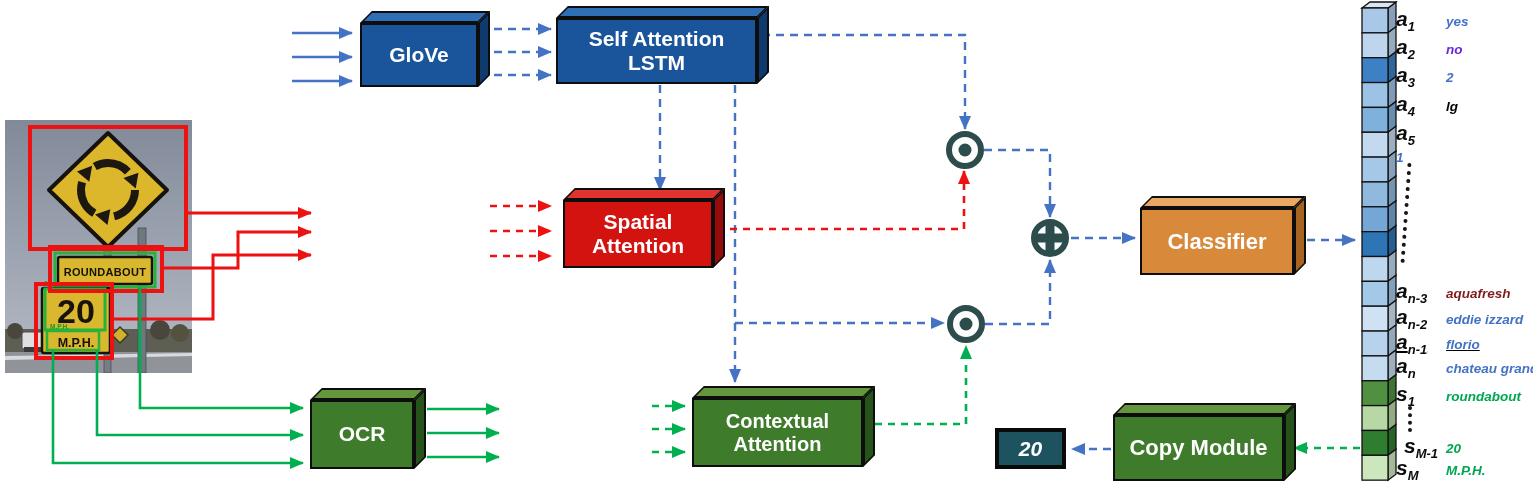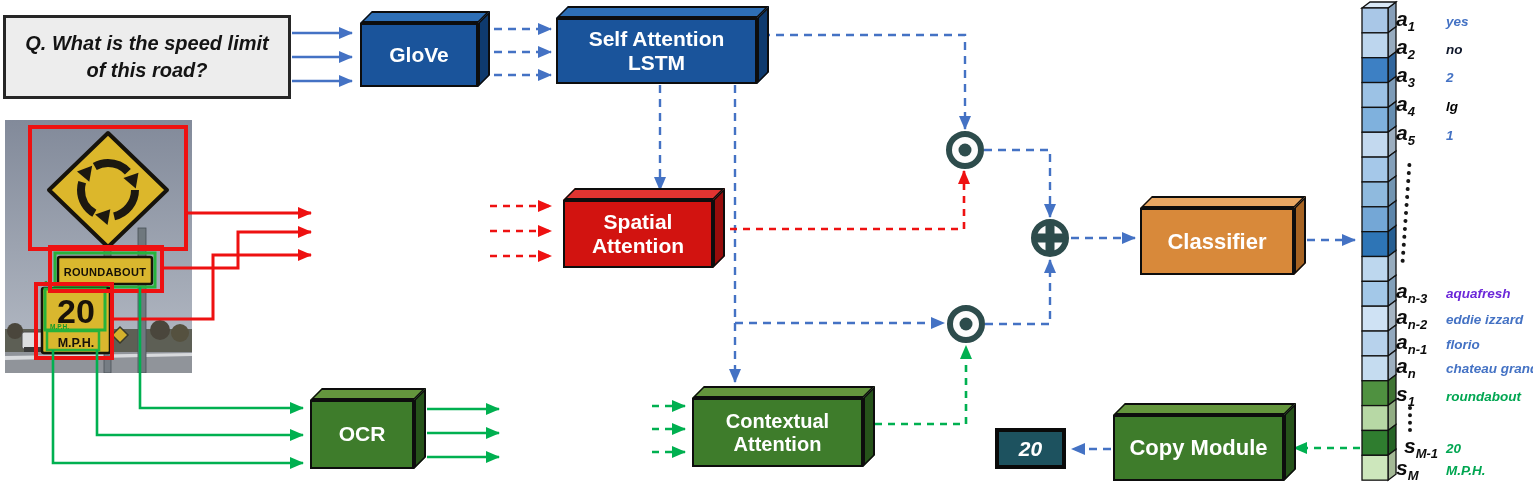--- a/index.html
+++ b/index.html
@@ -195,24 +195,20 @@
         <rect x="1362" y="380.75" width="26" height="24.85" fill="#4f9140" stroke="#111" stroke-width="1.3"></rect>
         <polygon points="1388,405.6 1396,399.6 1396,424.45000000000005 1388,430.45000000000005" fill="rgb(146,173,132)" stroke="#111" stroke-width="1.3"></polygon>
         <rect x="1362" y="405.6" width="26" height="24.85" fill="#b7d8a5" stroke="#111" stroke-width="1.3"></rect>
         <polygon points="1388,430.45000000000005 1396,424.45000000000005 1396,449.30000000000007 1388,455.30000000000007" fill="rgb(38,100,38)" stroke="#111" stroke-width="1.3"></polygon>
         <rect x="1362" y="430.45000000000005" width="26" height="24.85" fill="#2f7d2f" stroke="#111" stroke-width="1.3"></rect>
         <polygon points="1388,455.3 1396,449.3 1396,474.15000000000003 1388,480.15000000000003" fill="rgb(164,185,150)" stroke="#111" stroke-width="1.3"></polygon>
         <rect x="1362" y="455.3" width="26" height="24.85" fill="#cde7bc" stroke="#111" stroke-width="1.3"></rect>
       </g>
   </svg>
 
-  <div id="question-box">
-    <span>Q. What is the speed limit</span>
-    <span>of this road?</span>
-  </div>
 
   <div class="box3d blue" style="left:360px;top:23px;width:118px;height:64px">
     <div class="face topf"></div>
     <div class="face rightf"></div>
     <div class="face front">
       <span>GloVe</span>
     </div>
   </div>
 
   <div class="box3d blue" style="left:556px;top:18px;width:201px;height:66px">
@@ -283,44 +279,44 @@
     <span class="dot"></span>
     </div>
 
   <div id="answer-labels">
       <div class="ans-row" style="top: 6px;">
         <span class="al"><i>a</i><sub>1</sub></span>
         <span class="aw" style="color: rgb(68, 114, 196);">yes</span>
       </div>
       <div class="ans-row" style="top: 34px;">
         <span class="al"><i>a</i><sub>2</sub></span>
-        <span class="aw" style="color: #0f172a;">no</span>
+        <span class="aw" style="color: #6d28d9;">no</span>
       </div>
       <div class="ans-row" style="top: 62px;">
         <span class="al"><i>a</i><sub>3</sub></span>
         <span class="aw" style="color: rgb(68, 114, 196);">2</span>
       </div>
       <div class="ans-row" style="top: 91px;">
         <span class="al"><i>a</i><sub>4</sub></span>
         <span class="aw" style="color: #000000;">lg</span>
       </div>
-      <div class="ans-row" style="top: 120px;">
+      <div class="ans-row" style="top: 120px; flex-direction: column;">
         <span class="al"><i>a</i><sub>5</sub></span>
         <span class="aw" style="color: rgb(68, 114, 196);">1</span>
       </div>
       <div class="dots-v" style="left: 8px; top: 163px; height: 100px; transform: rotate(4deg);"></div>
       <div class="ans-row" style="top: 278px;">
         <span class="al"><i>a</i><sub>n-3</sub></span>
-        <span class="aw" style="color: #6d28d9;">aquafresh</span>
+        <span class="aw" style="color: #7f1d1d;">aquafresh</span>
       </div>
       <div class="ans-row" style="top: 304px;">
         <span class="al"><i>a</i><sub>n-2</sub></span>
         <span class="aw" style="color: rgb(68, 114, 196);">eddie izzard</span>
       </div>
-      <div class="ans-row" style="top: 329px;">
+      <div class="ans-row" style="top: 329px; text-decoration: underline;">
         <span class="al"><i>a</i><sub>n-1</sub></span>
         <span class="aw" style="color: rgb(68, 114, 196);">florio</span>
       </div>
       <div class="ans-row" style="top: 353px;">
         <span class="al"><i>a</i><sub>n</sub></span>
         <span class="aw" style="color: rgb(68, 114, 196);">chateau grand</span>
       </div>
       <div class="ans-row" style="top: 381px; justify-content: center;">
         <span class="al"><i>s</i><sub>1</sub></span>
         <span class="aw" style="color: rgb(0, 166, 81);">roundabout</span>

